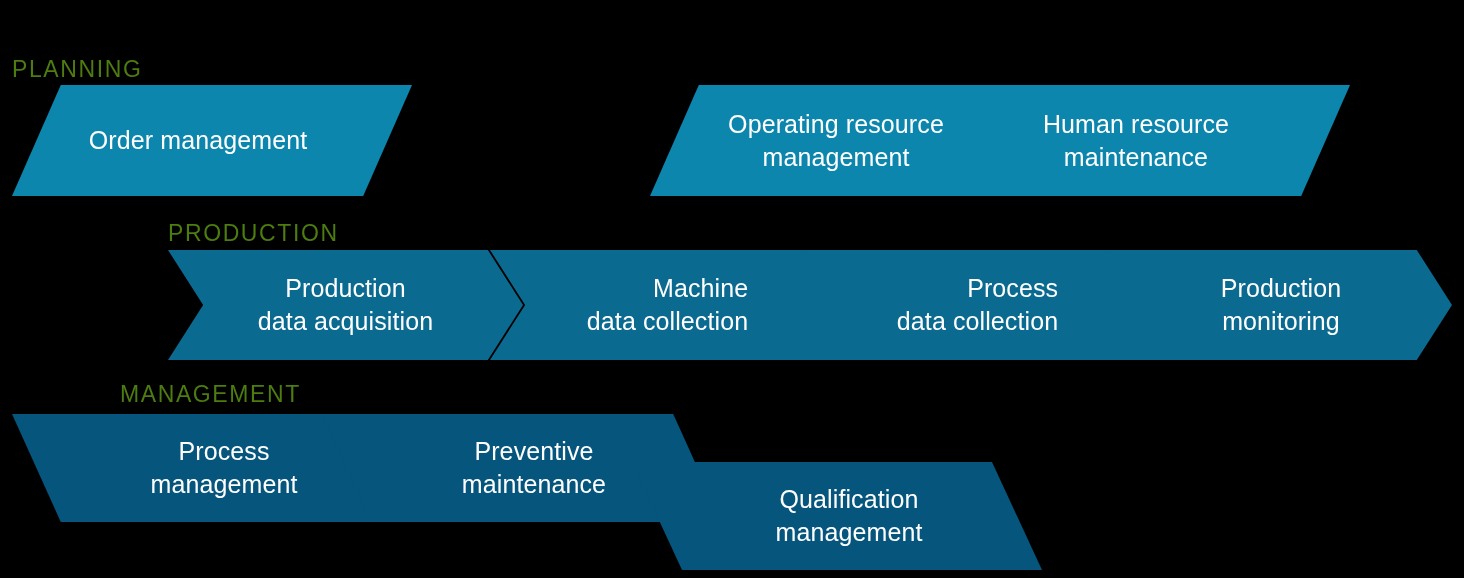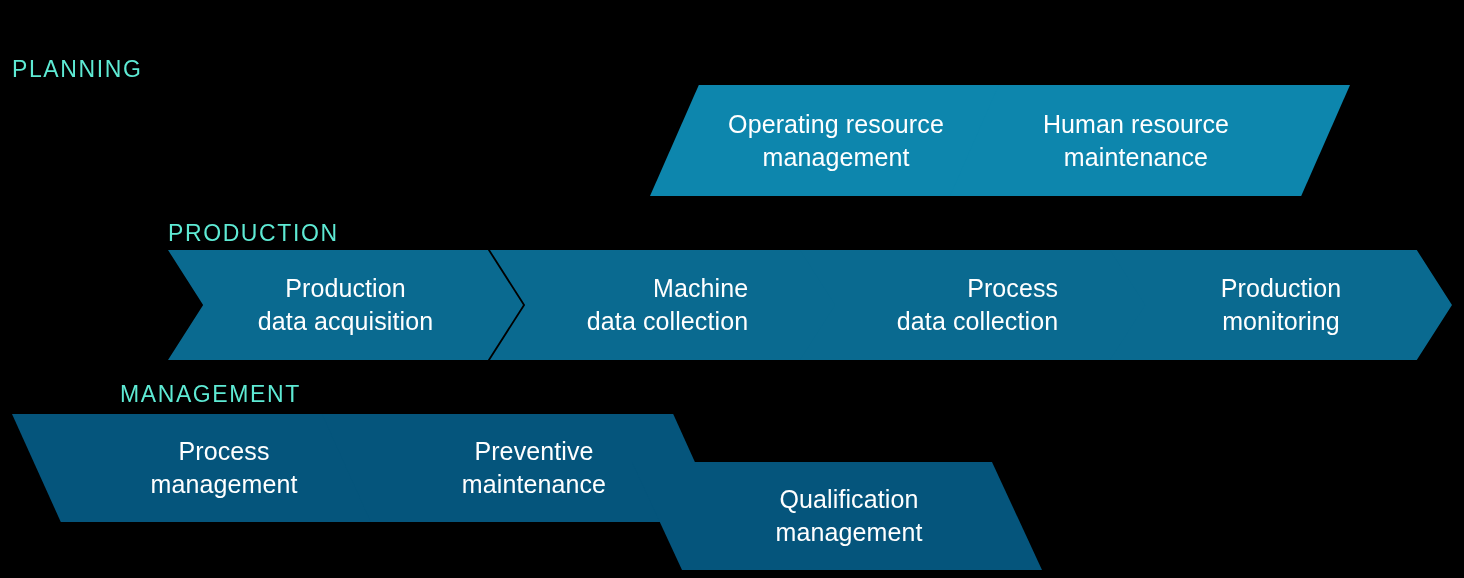--- a/index.html
+++ b/index.html
@@ -23,21 +23,21 @@
     background: #000000;
   }
 
   
   .band-label {
     position: absolute;
     font-family: "Liberation Sans", sans-serif;
     font-size: 23px;
     letter-spacing: 1.6px;
     font-weight: 400;
-    color: #5eead4;
+    color: #4d7c0f;
     white-space: nowrap;
     line-height: 1;
   }
 
   
   .row {
     position: absolute;
     left: 0;
     width: 1464px;
   }
@@ -115,20 +115,23 @@
   .row-management .n3 .node-label { left: 12px; }
 </style>
 </head>
 <body>
 
 <div id="diagram">
 
   <div class="band-label" style="left:12px; top:58px;">PLANNING</div>
 
   <div class="row row-planning">
+    <div class="node shape-para-right n0">
+      <span class="node-label">Order management</span>
+    </div>
     <div class="node shape-para-right n2">
       <span class="node-label">Operating resource
 management</span>
     </div>
     <div class="node shape-para-right n3">
       <span class="node-label">Human resource
 maintenance</span>
     </div>
   </div>
 

